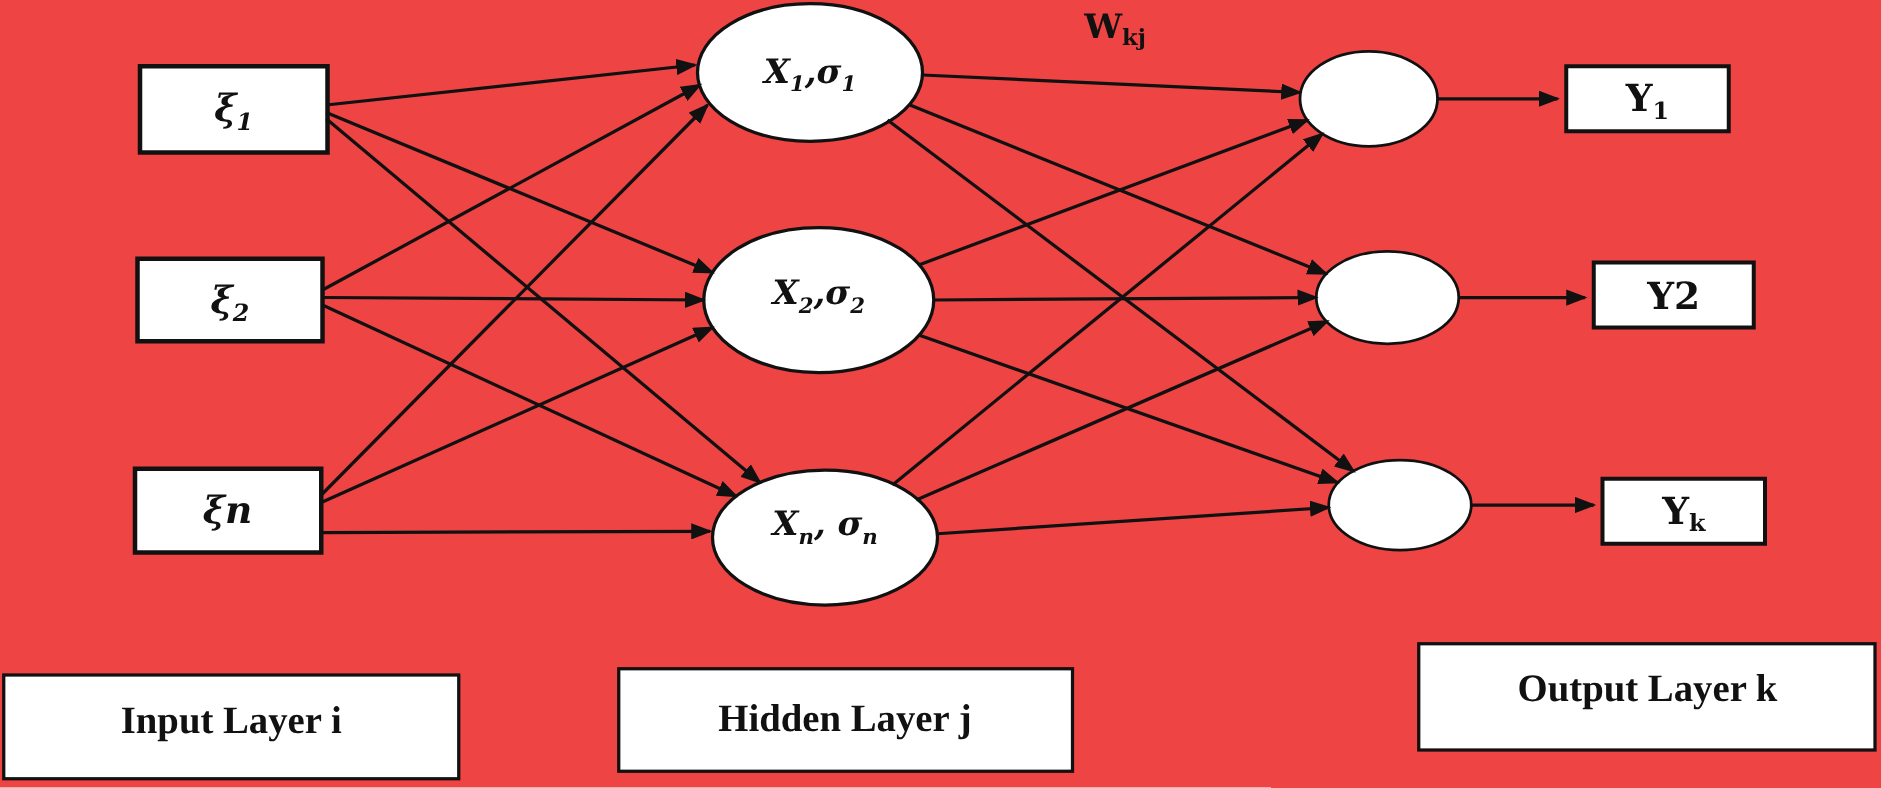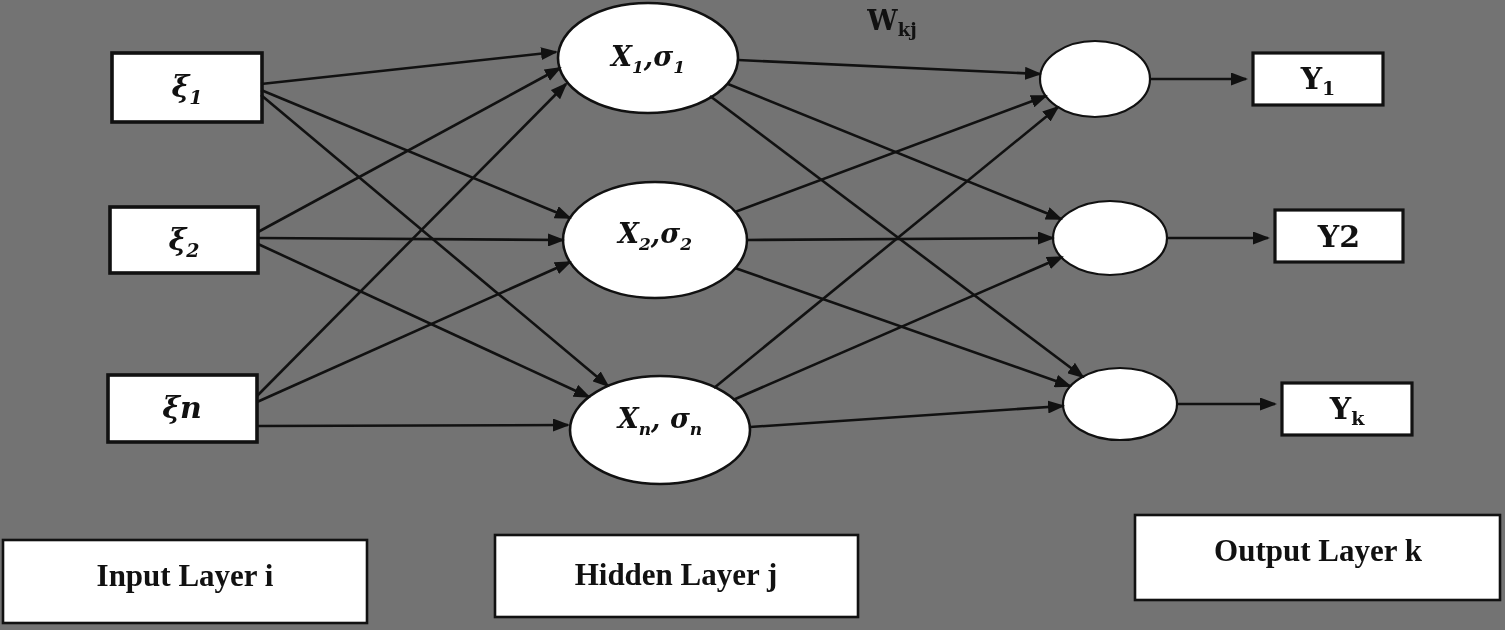--- a/index.html
+++ b/index.html
@@ -1,18 +1,18 @@
 <!DOCTYPE html>
 <html><head>
 <meta charset="utf-8">
 <style>
   html, body { margin: 0; padding: 0; background: #ffffff; }
   .stage {
     width: 1505px; height: 630px; position: relative;
-    background: #737373; overflow: hidden;
+    background: #ef4444; overflow: hidden;
     font-family: "Liberation Serif", "DejaVu Serif", serif;
   }
   svg { display: block; }
 
   .edge       { stroke: #111111; stroke-width: 2.6; fill: none; }
   .node-rect  { fill: #ffffff; stroke: #111111; stroke-width: 3.6; }
   .y-rect     { fill: #ffffff; stroke: #111111; stroke-width: 3.2; }
   .cap-rect   { fill: #ffffff; stroke: #111111; stroke-width: 2.6; }
   .hid-ell    { fill: #ffffff; stroke: #111111; stroke-width: 2.6; }
   .out-ell    { fill: #ffffff; stroke: #111111; stroke-width: 2.2; }

